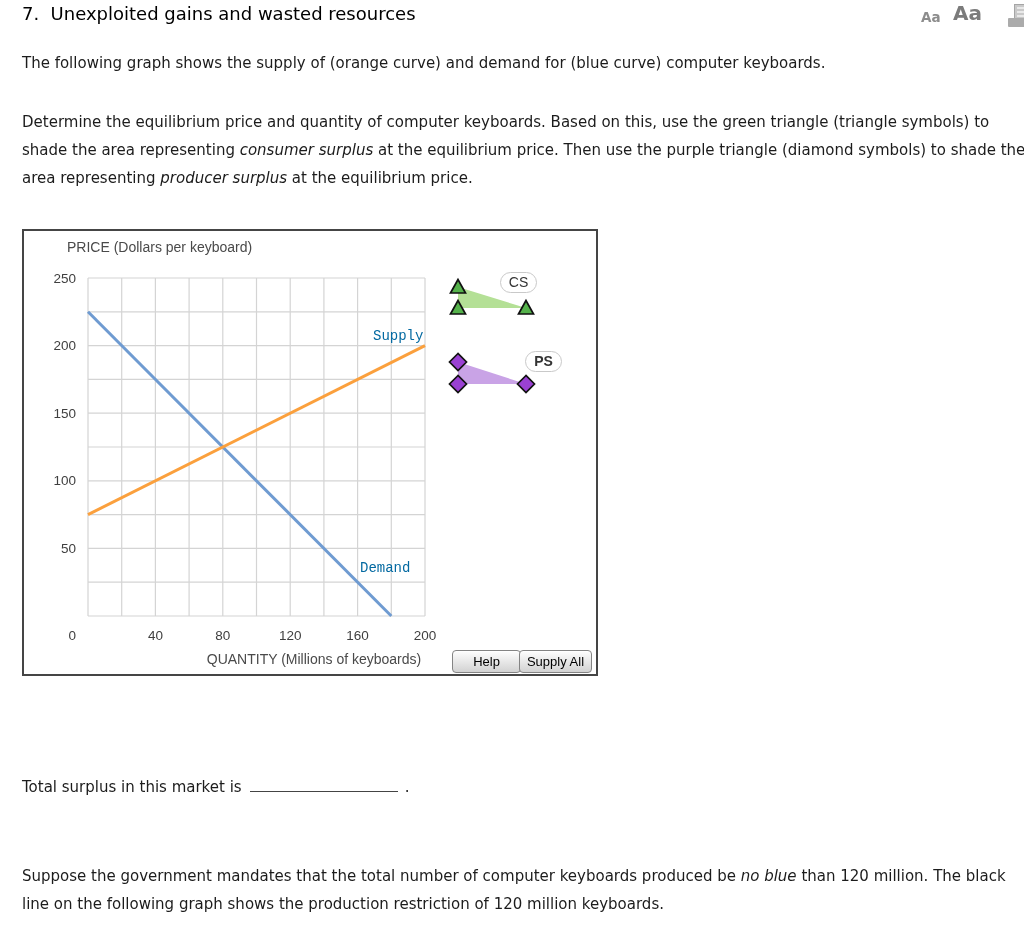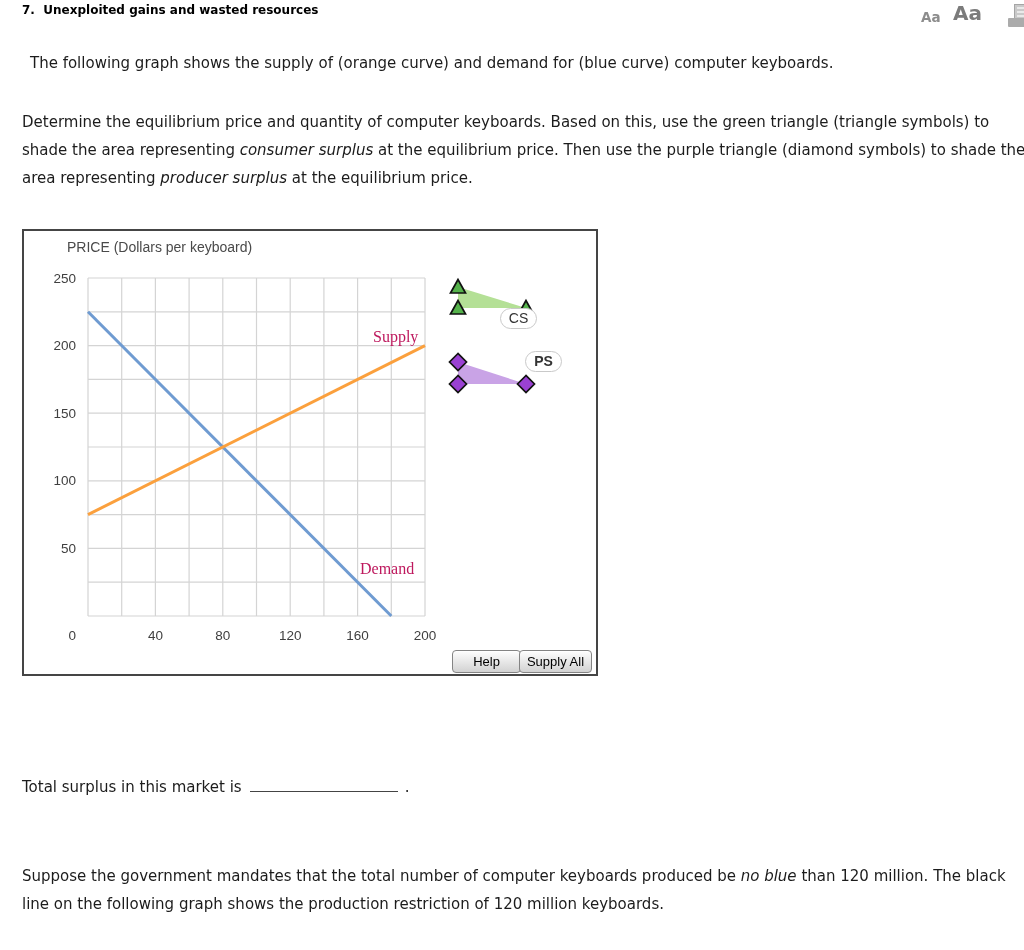--- a/index.html
+++ b/index.html
@@ -2,49 +2,49 @@
 <html><head>
 <meta charset="utf-8">
 <style>
   html,body{margin:0;padding:0;}
   body{
     width:1024px;height:950px;background:#ffffff;position:relative;overflow:hidden;
     font-family:"DejaVu Sans",sans-serif;color:#1c1c1c;
   }
   .abs{position:absolute;}
   
-  .title{left:22px;top:3px;font-size:12px;font-weight:bold;color:#000;}
+  .title{left:22px;top:3px;font-size:18px;font-weight:normal;color:#000;}
   .aa-small{left:921px;top:9px;font-size:13.5px;font-weight:bold;color:#8c8c8c;cursor:pointer;}
   .aa-large{left:953px;top:1px;font-size:20px;font-weight:bold;color:#7b7b7b;cursor:pointer;}
   .doc-icon{left:1008px;top:4px;width:26px;height:24px;}
   .doc-icon .page{position:absolute;left:6px;top:0;width:18px;height:18px;background:#c9c9c9;
     border:1px solid #a5a5a5;}
   .doc-icon .page i{display:block;height:2px;background:#e9e9e9;margin:2px 2px 0 2px;}
   .doc-icon .base{position:absolute;left:0;top:14px;width:26px;height:9px;background:#ababab;border-radius:1px;}
   
-  .p1{left:30px;top:51px;width:995px;font-size:15px;line-height:24px;}
+  .p1{left:22px;top:51px;width:995px;font-size:15px;line-height:24px;}
   .p2{left:22px;top:108px;width:1004px;font-size:15px;line-height:28px;}
   .total-line{left:22px;top:776px;font-size:15px;}
   .blank{display:inline-block;width:148px;height:15px;border-bottom:1px solid #444;
     margin:0 7px 0 8px;vertical-align:baseline;}
   .mandate{left:22px;top:862px;width:985px;font-size:15px;line-height:28px;}
   em{font-style:italic;}
   
   .graph-box{left:22px;top:229px;width:572px;height:443px;border:2px solid #454545;background:#fff;}
   .chart-svg{position:absolute;left:0;top:0;}
   .axis-title{position:absolute;font-family:"Liberation Sans",sans-serif;font-size:14px;color:#4a4a4a;text-align:right;}
   .price-label{left:43px;top:8px;}
   .qty-label{left:130px;top:420px;width:320px;text-align:center;}
-  .series-label{position:absolute;font-family:Liberation Serif, serif;font-size:16px;color:#be185d;}
+  .series-label{position:absolute;font-family:Liberation Mono, monospace;font-size:14px;color:#0369a1;}
   .supply-label{left:349px;top:97px;}
   .demand-label{left:336px;top:329px;}
   .pill{position:absolute;box-sizing:border-box;width:37px;height:21px;background:#fff;
     border:1.5px solid #c9c9c9;border-radius:11px;text-align:center;line-height:18px;
     font-family:"Liberation Sans",sans-serif;font-size:14px;color:#333;}
-  .pill-cs{left:476px;top:41px;margin-top:36px;}
+  .pill-cs{left:476px;top:41px;}
   .pill-ps{left:501px;top:120px;font-weight:bold;}
   .btn{position:absolute;height:23px;padding:0;box-sizing:border-box;cursor:pointer;
     font-family:"Liberation Sans",sans-serif;font-size:13px;color:#000;
     background:linear-gradient(#fefefe,#d2d2d2);border:1px solid #848484;border-radius:4px;
     box-shadow:inset 0 1px 0 rgba(255,255,255,.7);}
   .btn-help{left:428px;top:419px;width:69px;}
   .btn-clear{left:495px;top:419px;width:73px;}
 </style>
 </head>
 <body>
@@ -111,20 +111,21 @@
         <polygon points="502,69.5 494.5,83 509.5,83" fill="#55b24b" stroke="#111" stroke-width="1.7"></polygon>
       </g>
       <g>
         <polygon points="434,131 434,153 502,153" fill="#c9a3e6"></polygon>
         <polygon points="434,122.5 425.5,131 434,139.5 442.5,131" fill="#9a41d3" stroke="#111" stroke-width="1.7"></polygon>
         <polygon points="434,144.5 425.5,153 434,161.5 442.5,153" fill="#9a41d3" stroke="#111" stroke-width="1.7"></polygon>
         <polygon points="502,144.5 493.5,153 502,161.5 510.5,153" fill="#9a41d3" stroke="#111" stroke-width="1.7"></polygon>
       </g>
     </svg>
   <div class="axis-title price-label">PRICE (Dollars per keyboard)</div>
+  <div class="axis-title qty-label">QUANTITY (Millions of keyboards)</div>
   <div class="series-label supply-label">Supply</div>
   <div class="series-label demand-label">Demand</div>
   <div class="pill pill-cs">CS</div>
   <div class="pill pill-ps">PS</div>
   <button class="btn btn-help">Help</button>
   <button class="btn btn-clear">Supply All</button>
 </div>
 
 <div class="abs total-line"><span>Total surplus in this market is</span><span class="blank"></span><span>.</span></div>
 

